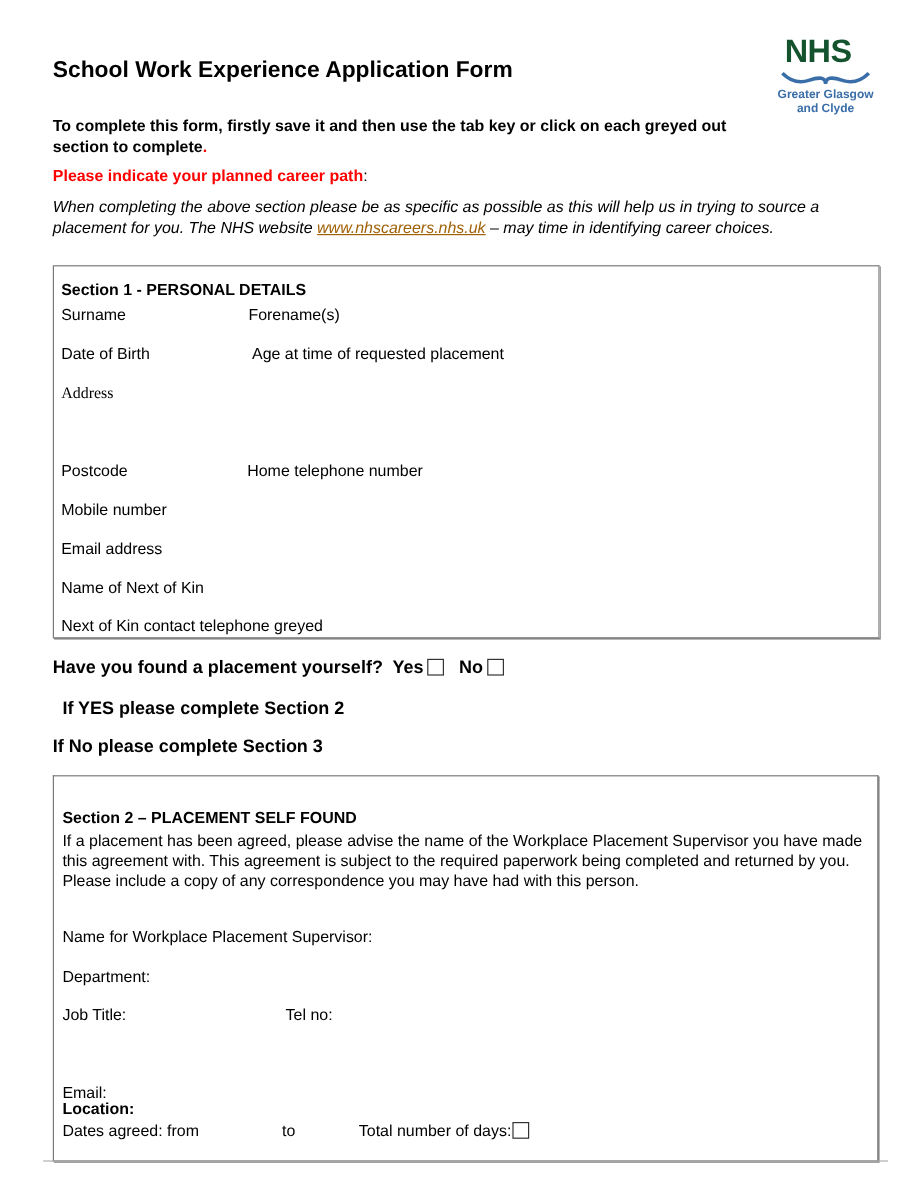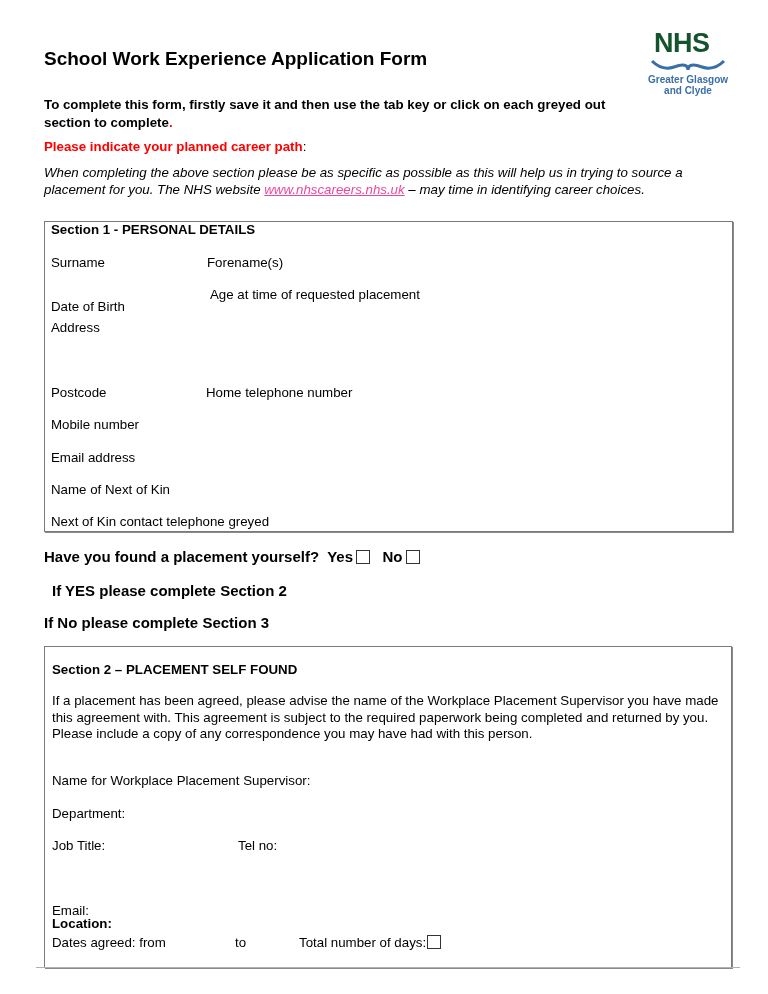--- a/index.html
+++ b/index.html
@@ -6,32 +6,32 @@
   body {
     width: 768px; height: 994px; position: relative; overflow: hidden;
     font-family: "Liberation Sans", sans-serif; color: #000;
   }
   .abs { position: absolute; white-space: nowrap; }
   .title { left: 44px; top: 48px; font-size: 19px; font-weight: bold; }
   .instr { left: 44px; top: 96px; font-size: 13.3px; font-weight: bold; line-height: 18px; white-space: normal; width: 580px; }
   .red { color: #ff0000; }
   .career { left: 44px; top: 139px; font-size: 13.3px; font-weight: bold; }
   .italic { left: 44px; top: 165px; font-size: 13.3px; font-style: italic; line-height: 16.5px; white-space: normal; width: 690px; color: #000; }
-  .italic a { color: #ec4899; text-decoration: underline; }
+  .italic a { color: #a16207; text-decoration: underline; }
 
   .logo { left: 640px; top: 28px; width: 96px; height: 72px; }
   .logo .nhs { position: absolute; left: 14px; top: 0; font-size: 27px; font-weight: bold; color: #14532d; letter-spacing: -0.5px; font-family: "Liberation Sans", sans-serif; }
   .logo svg { position: absolute; left: 10px; top: 30px; }
   .logo .sub { position: absolute; top: 46px; width: 96px; text-align: center; font-size: 10px; font-weight: bold; color: #3a6ea8; line-height: 11px; left: 0; }
 
   .box { position: absolute; border: 1px solid #7a7a7a; box-shadow: 1px 1px 0 #8a8a8a; }
   .box1 { left: 44px; top: 221px; width: 687px; height: 309px; }
   .box2 { left: 44px; top: 646px; width: 686px; height: 320px; border-bottom-color: #555; }
   .lbl { font-size: 13.3px; }
-  .hdr { font-size: 13.3px; font-weight: bold; }
+  .hdr { font-size: 13.3px; font-weight: bold; margin-top: 12px; }
   .bq { font-size: 15px; font-weight: bold; }
   .cb { display: inline-block; width: 14px; height: 14px; border: 1px solid #333; vertical-align: -2px; margin-left: 3px; box-sizing: border-box; background: #fff; }
   .para { left: 52px; top: 693px; font-size: 13.3px; line-height: 16.5px; white-space: normal; width: 676px; }
   .bottomline { position: absolute; left: 36px; top: 967px; width: 704px; height: 1px; background: #b0b0b0; }
 </style>
 </head>
 <body>
 
 <div class="abs title">School Work Experience Application Form</div>
 
@@ -49,23 +49,23 @@
 <div class="abs instr"><span>To complete this form, firstly save it and then use the tab key or click on each greyed out section to complete</span><span class="red">.</span></div>
 
 <div class="abs career"><span class="red">Please indicate your planned career path</span><span style="font-weight:normal">:</span></div>
 
 <div class="abs italic"><span>When completing the above section please be as specific as possible as this will help us in trying to source a placement for you. The NHS website </span><a>www.nhscareers.nhs.uk</a><span> – may time in identifying career choices.</span></div>
 
 <div class="box box1"></div>
 <div class="abs hdr" style="left:51px;top:222px;">Section 1 - PERSONAL DETAILS</div>
 <div class="abs lbl" style="left:51px;top:255px;">Surname</div>
 <div class="abs lbl" style="left:207px;top:255px;">Forename(s)</div>
-<div class="abs lbl" style="left:51px;top:299px;">Date of Birth</div>
+<div class="abs lbl" style="left:51px;top:287px;">Date of Birth</div>
 <div class="abs lbl" style="left:210px;top:287px;">Age at time of requested placement</div>
-<div class="abs lbl" style="left:51px;top:320px;">Address</div>
+<div class="abs lbl" style="left:51px;top:320px;font-family:Liberation Serif, serif;">Address</div>
 <div class="abs lbl" style="left:51px;top:385px;">Postcode</div>
 <div class="abs lbl" style="left:206px;top:385px;">Home telephone number</div>
 <div class="abs lbl" style="left:51px;top:417px;">Mobile number</div>
 <div class="abs lbl" style="left:51px;top:450px;">Email address</div>
 <div class="abs lbl" style="left:51px;top:482px;">Name of Next of Kin</div>
 <div class="abs lbl" style="left:51px;top:514px;">Next of Kin contact telephone greyed</div>
 
 <div class="abs bq" style="left:44px;top:548px;">
   <span>Have you found a placement yourself?</span>&nbsp;
   <span>Yes</span><span class="cb"></span>

